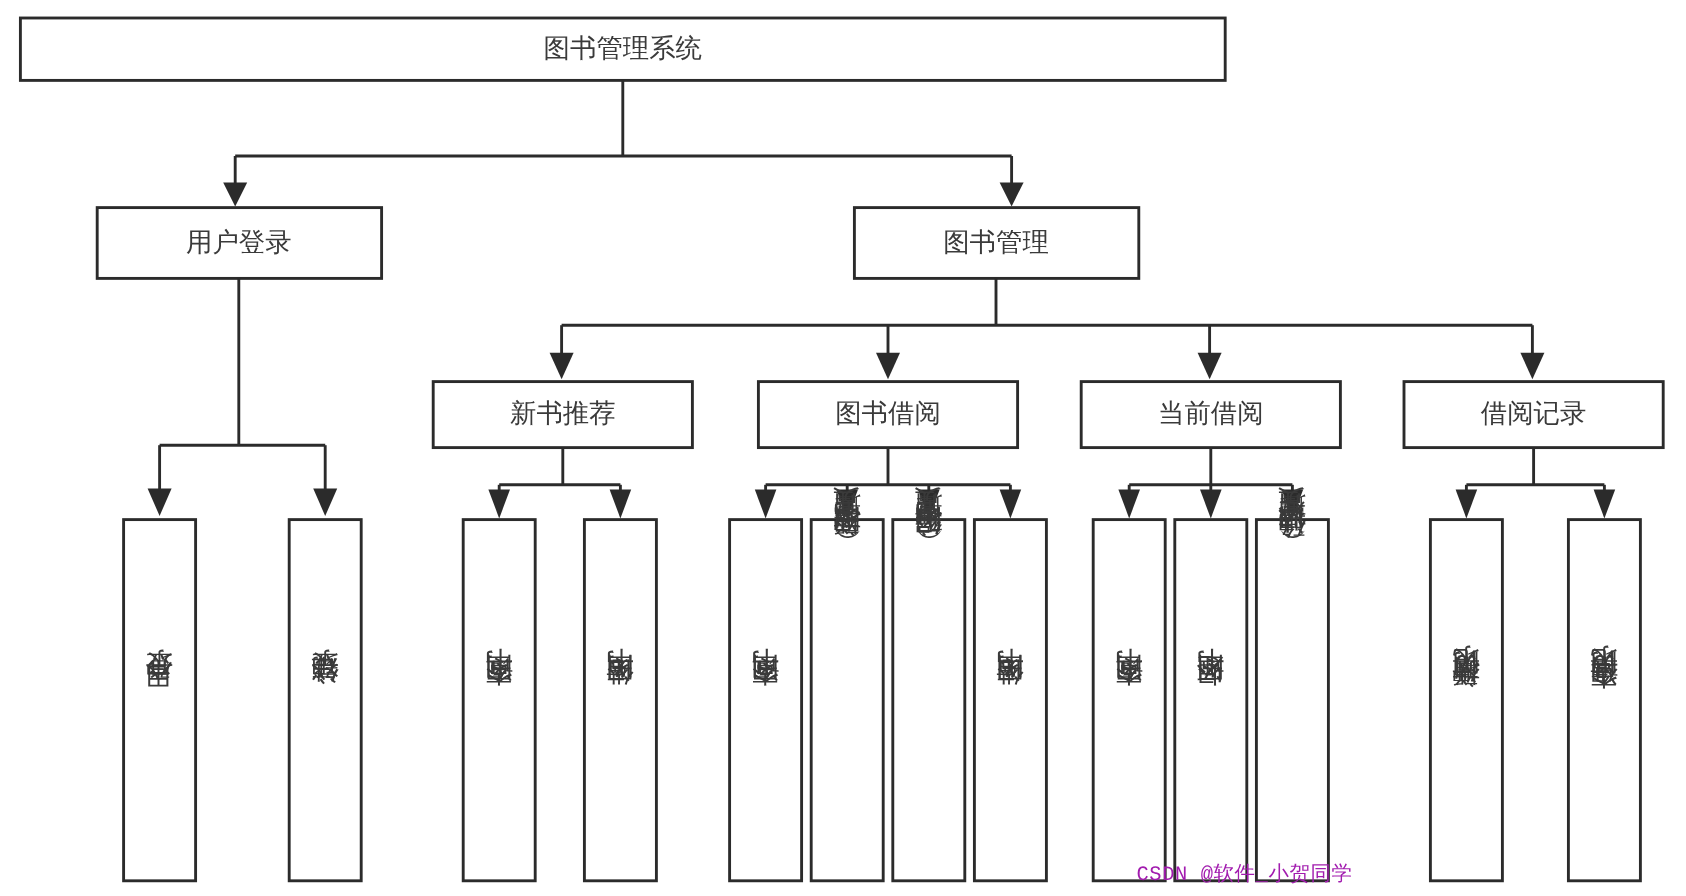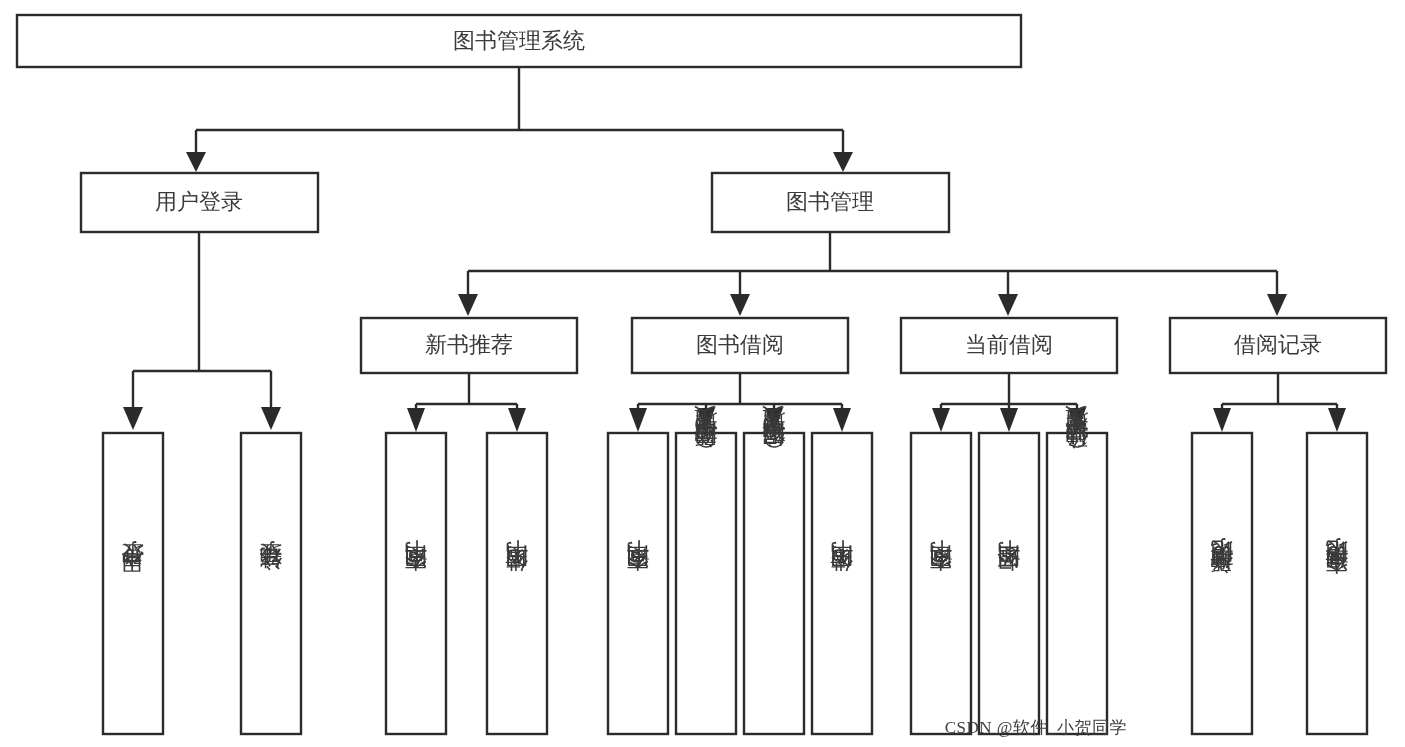--- a/index.html
+++ b/index.html
@@ -72,23 +72,23 @@
     line-height: 1.12;
     letter-spacing: 3px;
     color: #3a3a3a;
     white-space: nowrap;
     transform: rotate(180deg);
   }
   .watermark {
     position: absolute;
     right: 14px;
     bottom: 8px;
-    font-family: Liberation Serif, serif;
+    font-family: Liberation Mono, monospace;
     font-size: 17px;
-    color: #404040;
+    color: #a21caf;
     letter-spacing: 0.5px;
     white-space: nowrap;
   }
 </style>
 </head>
 <body>
 
 <div id="diagram-root">
 
   <svg id="flowchart" viewBox="0 0 1405 747">

